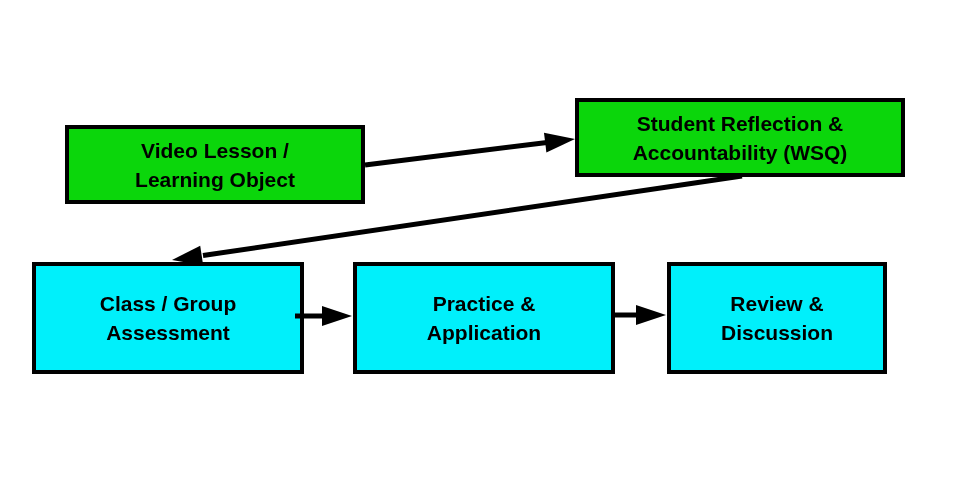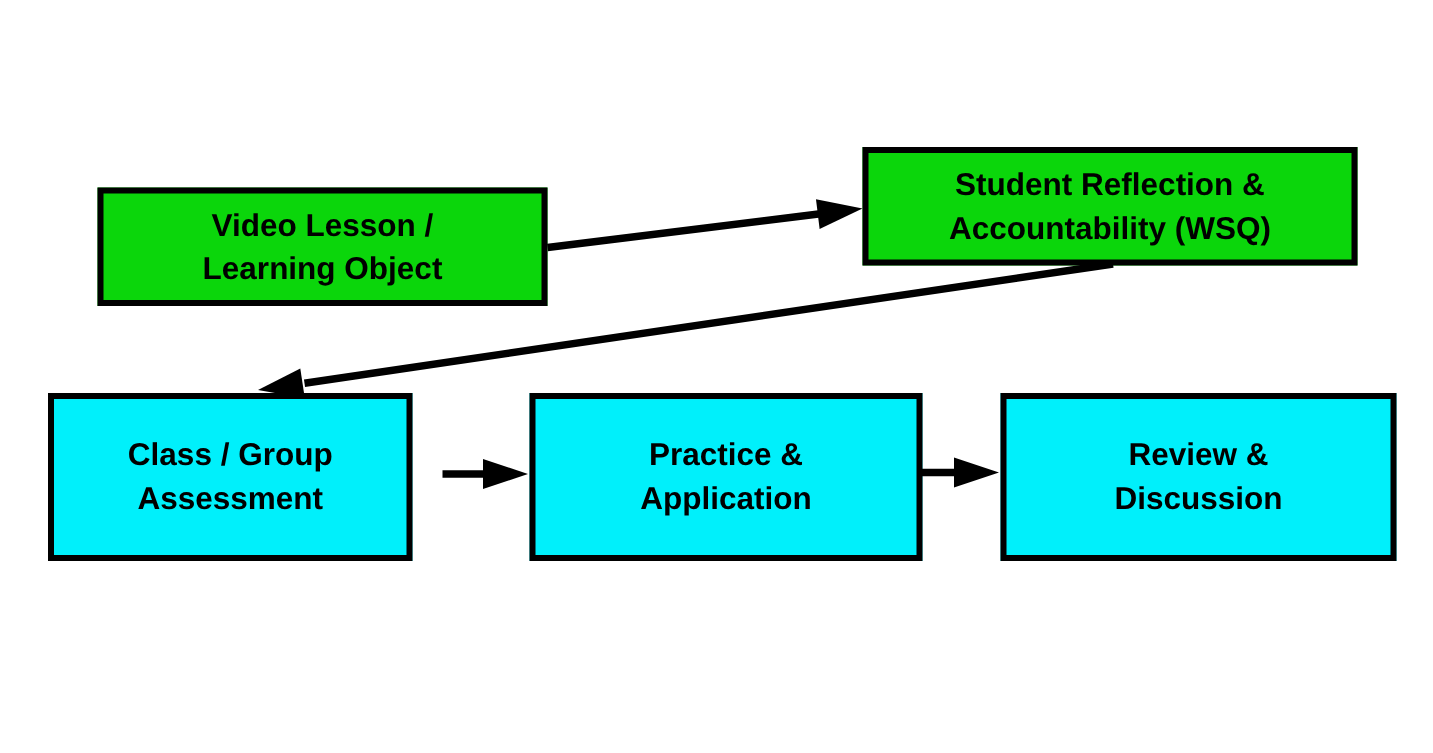--- a/index.html
+++ b/index.html
@@ -82,28 +82,28 @@
   <div class="node" style="left: 575px; top: 98px; width: 330px; height: 79px; background: rgb(11, 214, 11);">
     <div class="line">Student Reflection &amp;</div>
     <div class="line">Accountability (WSQ)</div>
   </div>
 
   <div class="node" style="left: 65px; top: 125px; width: 300px; height: 79px; background: rgb(11, 214, 11);">
     <div class="line">Video Lesson /</div>
     <div class="line">Learning Object</div>
   </div>
 
-  <div class="node" style="left: 32px; top: 262px; width: 243px; height: 112px; background: rgb(0, 240, 251);">
+  <div class="node" style="left: 32px; top: 262px; width: 272px; height: 112px; background: rgb(0, 240, 251);">
     <div class="line">Class / Group</div>
     <div class="line">Assessment</div>
   </div>
 
   <div class="node" style="left: 353px; top: 262px; width: 262px; height: 112px; background: rgb(0, 240, 251);">
     <div class="line">Practice &amp;</div>
     <div class="line">Application</div>
   </div>
 
-  <div class="node" style="left: 667px; top: 262px; width: 264px; height: 112px; background: rgb(0, 240, 251);">
+  <div class="node" style="left: 667px; top: 262px; width: 220px; height: 112px; background: rgb(0, 240, 251);">
     <div class="line">Review &amp;</div>
     <div class="line">Discussion</div>
   </div>
 
 </div>
 
 </body></html>

